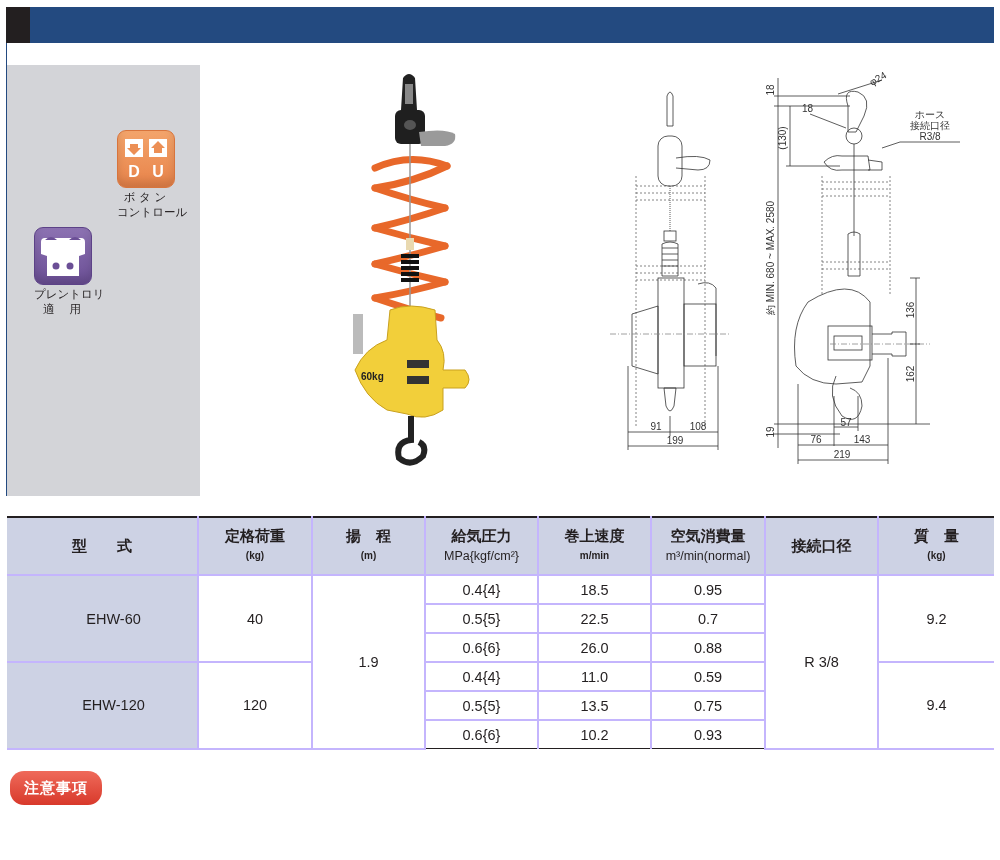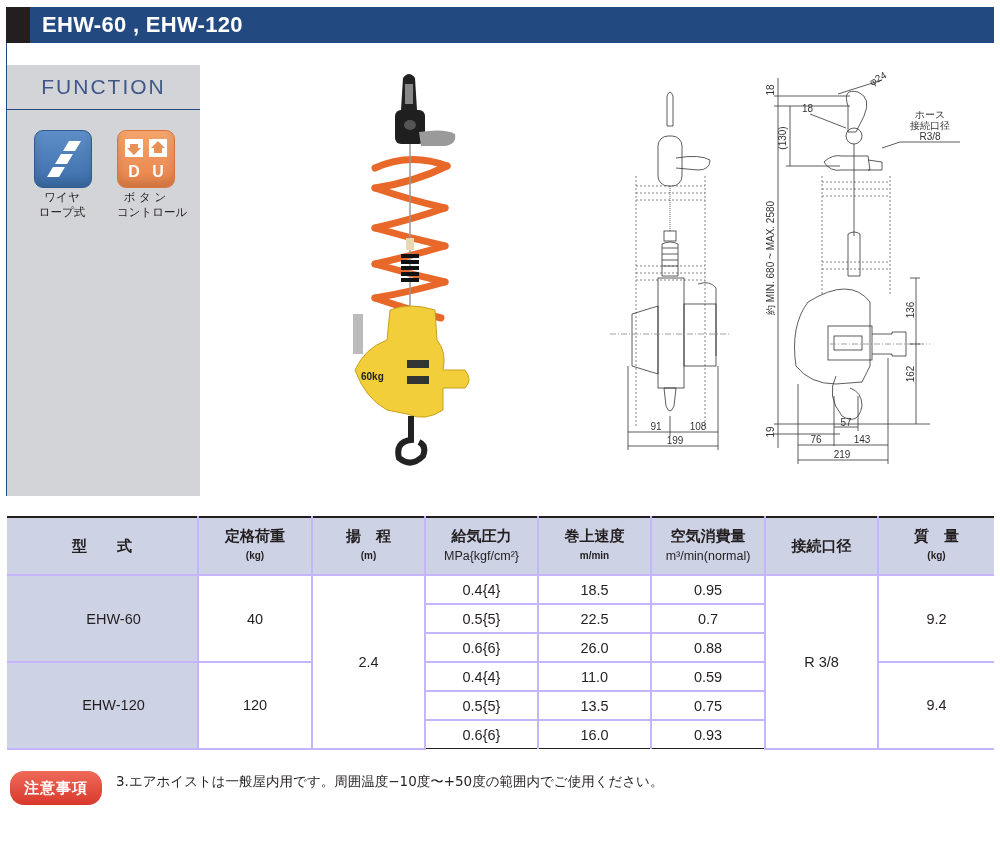--- a/index.html
+++ b/index.html
@@ -51,56 +51,54 @@
   .badge { position: absolute; left: 0; top: 3px; width: 92px; height: 34px; border-radius: 14px;
            background: linear-gradient(#ef6a5a, #d8392b); color: #fff; font-weight: bold; font-size: 15px;
            display: flex; align-items: center; justify-content: center; letter-spacing: 1px; }
   .note-list { position: absolute; left: 106px; top: 2px; font-size: 13.5px; line-height: 23px; color: #231f20; white-space: nowrap; }
 </style>
 </head>
 <body>
 
 <div class="banner">
   <div class="accent"></div>
-  <div class="title">EHW-60 , EHW-120</div>
 </div>
 <div class="left-rule"></div>
 
 <div class="func">
-  <div class="head">
-    <span>FUNCTION</span>
-  </div>
-
-  <div class="ficon" style="left:27px; top:65px;">
-    <div class="tile blue">
-      <svg width="56" height="56" viewBox="0 0 56 56">
-        <polygon points="34,10 46,10 40,20 28,20" fill="#fff"></polygon>
-        <polygon points="26,23 38,23 32,33 20,33" fill="#fff"></polygon>
-        <polygon points="18,36 30,36 24,46 12,46" fill="#fff"></polygon>
-      </svg>
-    </div>
-    <div class="lbl">ワイヤ
-ロープ式</div>
-  </div>
+
 
   <div class="ficon" style="left:110px; top:65px;">
     <div class="tile orange">
       <svg width="56" height="56" viewBox="0 0 56 56">
         <rect x="7" y="8" width="18" height="18" fill="#fff"></rect>
         <rect x="31" y="8" width="18" height="18" fill="#fff"></rect>
         <polygon points="12,13 20,13 20,17 23,17 16,24 9,17 12,17" fill="#ec8f55"></polygon>
         <polygon points="40,10 47,17 44,17 44,22 36,22 36,17 33,17" fill="#ec8f55"></polygon>
         <text x="16" y="46" font-family="Liberation Sans, sans-serif" font-weight="bold" font-size="16" fill="#fff" text-anchor="middle">D</text>
         <text x="40" y="46" font-family="Liberation Sans, sans-serif" font-weight="bold" font-size="16" fill="#fff" text-anchor="middle">U</text>
       </svg>
     </div>
     <div class="lbl">ボ タ ン
 コントロール</div>
   </div>
 
+  <div class="ficon" style="left:27px; top:162px;">
+    <div class="tile purple">
+      <svg width="56" height="56" viewBox="0 0 56 56">
+        <path d="M6,14 Q6,10 10,10 L46,10 Q50,10 50,14 L50,26 L44,28 L44,48 L12,48 L12,28 L6,26 Z" fill="#fff"></path>
+        <path d="M10,12 Q16,6 22,12" fill="#6b4f96"></path>
+        <path d="M34,12 Q40,6 46,12" fill="#6b4f96"></path>
+        <circle cx="21" cy="38" r="3.5" fill="#6b4f96"></circle>
+        <circle cx="35" cy="38" r="3.5" fill="#6b4f96"></circle>
+      </svg>
+    </div>
+    <div class="lbl">プレントロリ
+適　 用</div>
+  </div>
 </div>
 
 <div class="photo">
   <svg width="150" height="400" viewBox="0 0 150 400">
 
     <path d="M68,8 Q74,0 80,8 L82,40 L66,40 Z" fill="#222"></path>
     <rect x="70" y="14" width="8" height="20" fill="#888"></rect>
 
     <rect x="60" y="40" width="30" height="34" rx="6" fill="#1f1f1f"></rect>
     <ellipse cx="75" cy="55" rx="6" ry="5" fill="#555"></ellipse>
@@ -261,21 +259,21 @@
     <th><span>揚　程</span><span class="sub2">(m)</span></th>
     <th><span>給気圧力</span><span class="sub">MPa{kgf/cm²}</span></th>
     <th><span>巻上速度</span><span class="sub2">m/min</span></th>
     <th><span>空気消費量</span><span class="sub">m³/min(normal)</span></th>
     <th><span>接続口径</span></th>
     <th class="lastcol"><span>質　量</span><span class="sub2">(kg)</span></th>
   </tr>
   <tr>
     <td class="model" rowspan="3">EHW-60</td>
     <td rowspan="3">40</td>
-    <td rowspan="6">2.4</td>
+    <td rowspan="6">1.9</td>
     <td>0.4{4}</td>
     <td>18.5</td>
     <td>0.95</td>
     <td rowspan="6">R 3/8</td>
     <td class="lastcol" rowspan="3">9.2</td>
   </tr>
   <tr>
     <td>0.5{5}</td>
     <td>22.5</td>
     <td>0.7</td>
@@ -293,24 +291,23 @@
     <td>0.59</td>
     <td class="lastcol" rowspan="3">9.4</td>
   </tr>
   <tr>
     <td>0.5{5}</td>
     <td>13.5</td>
     <td>0.75</td>
   </tr>
   <tr>
     <td>0.6{6}</td>
-    <td>16.0</td>
+    <td>10.2</td>
     <td>0.93</td>
   </tr>
 </tbody>
   </table>
 
 <div class="notes">
   <div class="badge">注意事項</div>
   <div class="note-list">
-    <div>3.エアホイストは一般屋内用です。周囲温度−10度〜+50度の範囲内でご使用ください。</div>
   </div>
 </div>
 
 </body></html>

